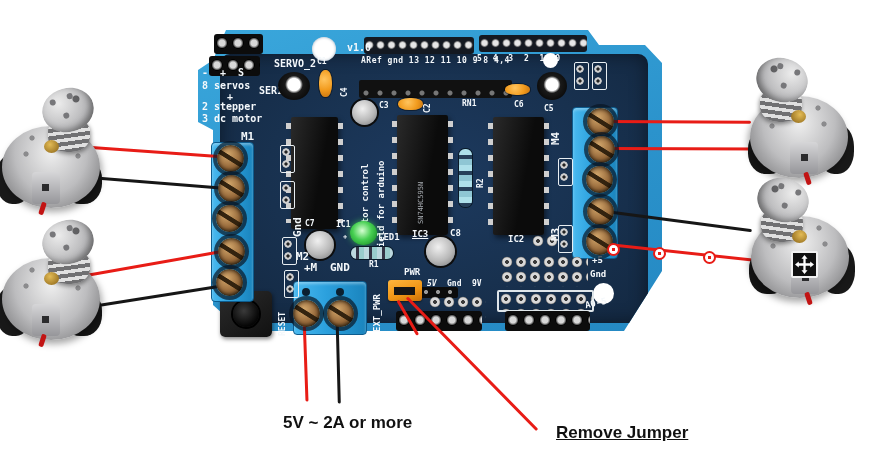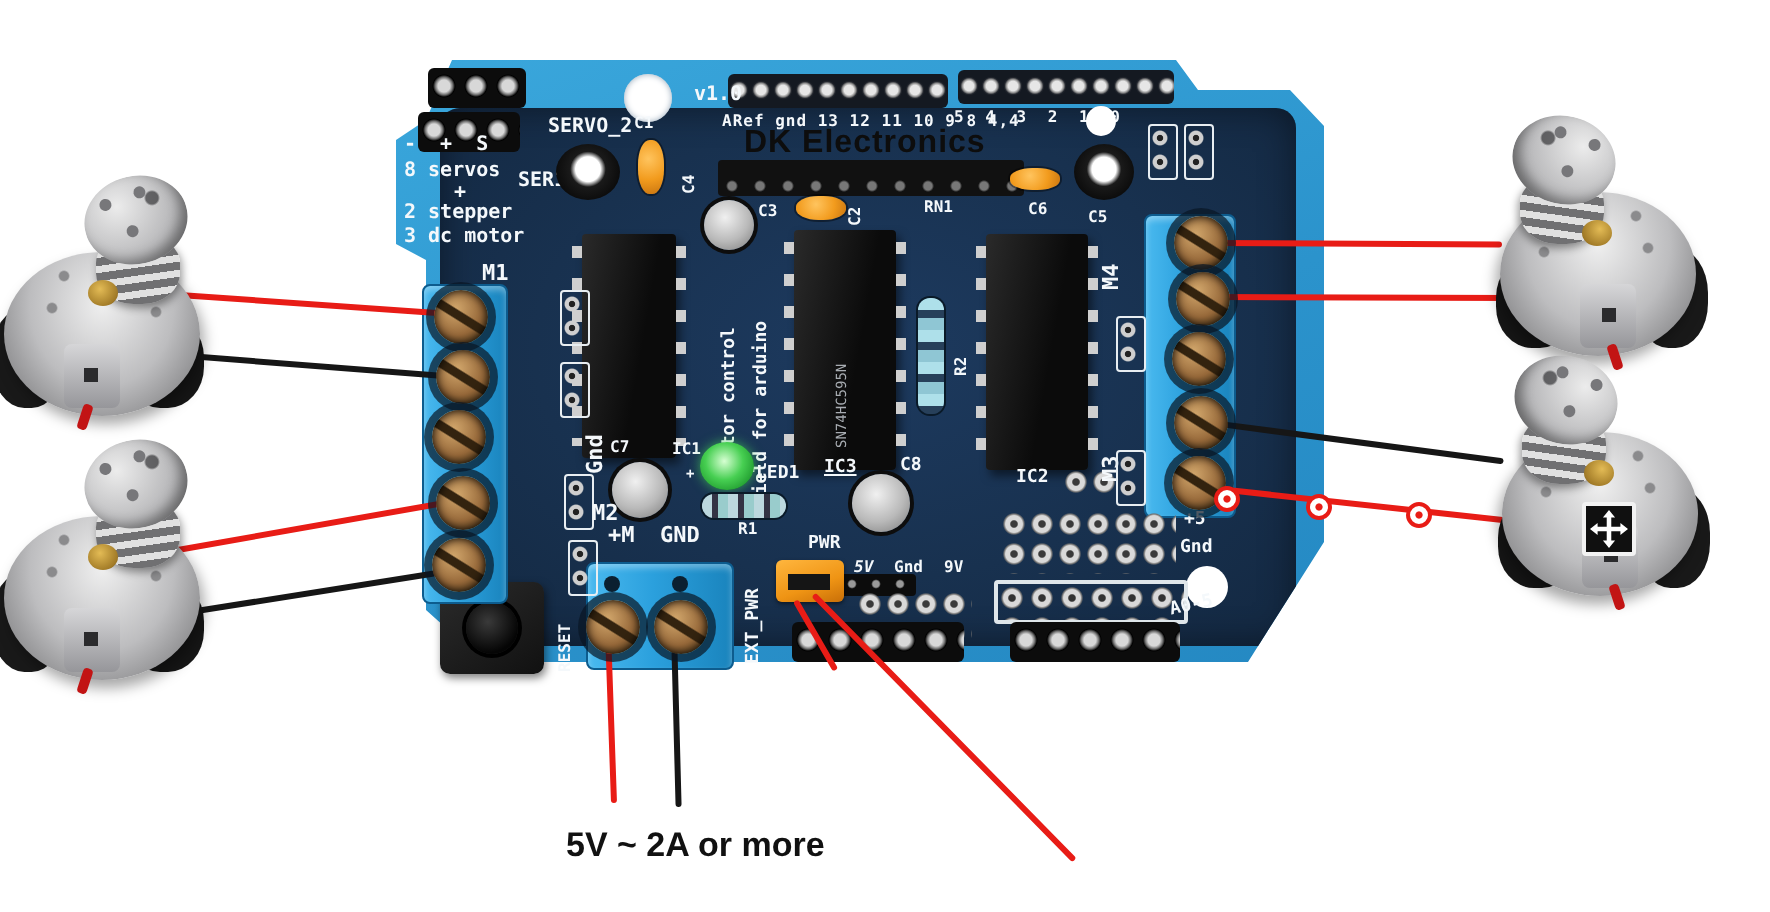--- a/index.html
+++ b/index.html
@@ -129,21 +129,20 @@
 
   <div class="L" style="left:259px;top:38px;margin-top:48px;">SER1</div>
   <div class="L" style="left:347px;top:43px;">v1.0</div>
   <div class="L" style="left:274px;top:59px;">SERVO_2</div>
   <div class="L" style="left:202px;top:68px;letter-spacing:3px;">- + S</div>
   <div class="L" style="left:202px;top:81px;">8 servos</div>
   <div class="L" style="left:227px;top:92px;">+</div>
   <div class="L" style="left:202px;top:102px;">2 stepper</div>
   <div class="L" style="left:202px;top:114px;">3 dc motor</div>
 
-  <div class="L dark" style="left:372px;top:63px;font:bold 16px 'Liberation Sans',sans-serif;letter-spacing:.5px;">DK Electronics</div>
   <div class="socket" style="left:359px;top:80px;width:153px;height:18px;"></div>
   <div class="L L8" style="left:462px;top:100px;">RN1</div>
 
   <div class="capB" style="left:278px;top:72px;width:32px;height:28px;"></div>
   <div class="L L8" style="left:317px;top:58px;">C1</div>
   <div class="capO" style="left:319px;top:70px;width:13px;height:27px;"></div>
   <div class="L L8 v" style="left:341px;top:79px;height:18px;">C4</div>
   <div class="capS" style="left:352px;top:100px;width:25px;height:25px;"></div>
   <div class="L L8" style="left:379px;top:102px;">C3</div>
   <div class="capO" style="left:398px;top:98px;width:25px;height:12px;"></div>
@@ -313,14 +312,15 @@
     <div class="m-shaft"></div>
       <div class="m-tab"></div>
     <div class="m-stub"></div>
   </div>
 
   <div id="move-icon">
       <div class="arrows"></div>
     </div>
 
   <div class="ann" style="left:283px;top:413px;font-weight:600;">5V ~ 2A or more</div>
+  <div class="ann" style="left:556px;top:423px;text-decoration:underline;">Remove Jumper</div>
 
 </div>
 
 </body></html>

